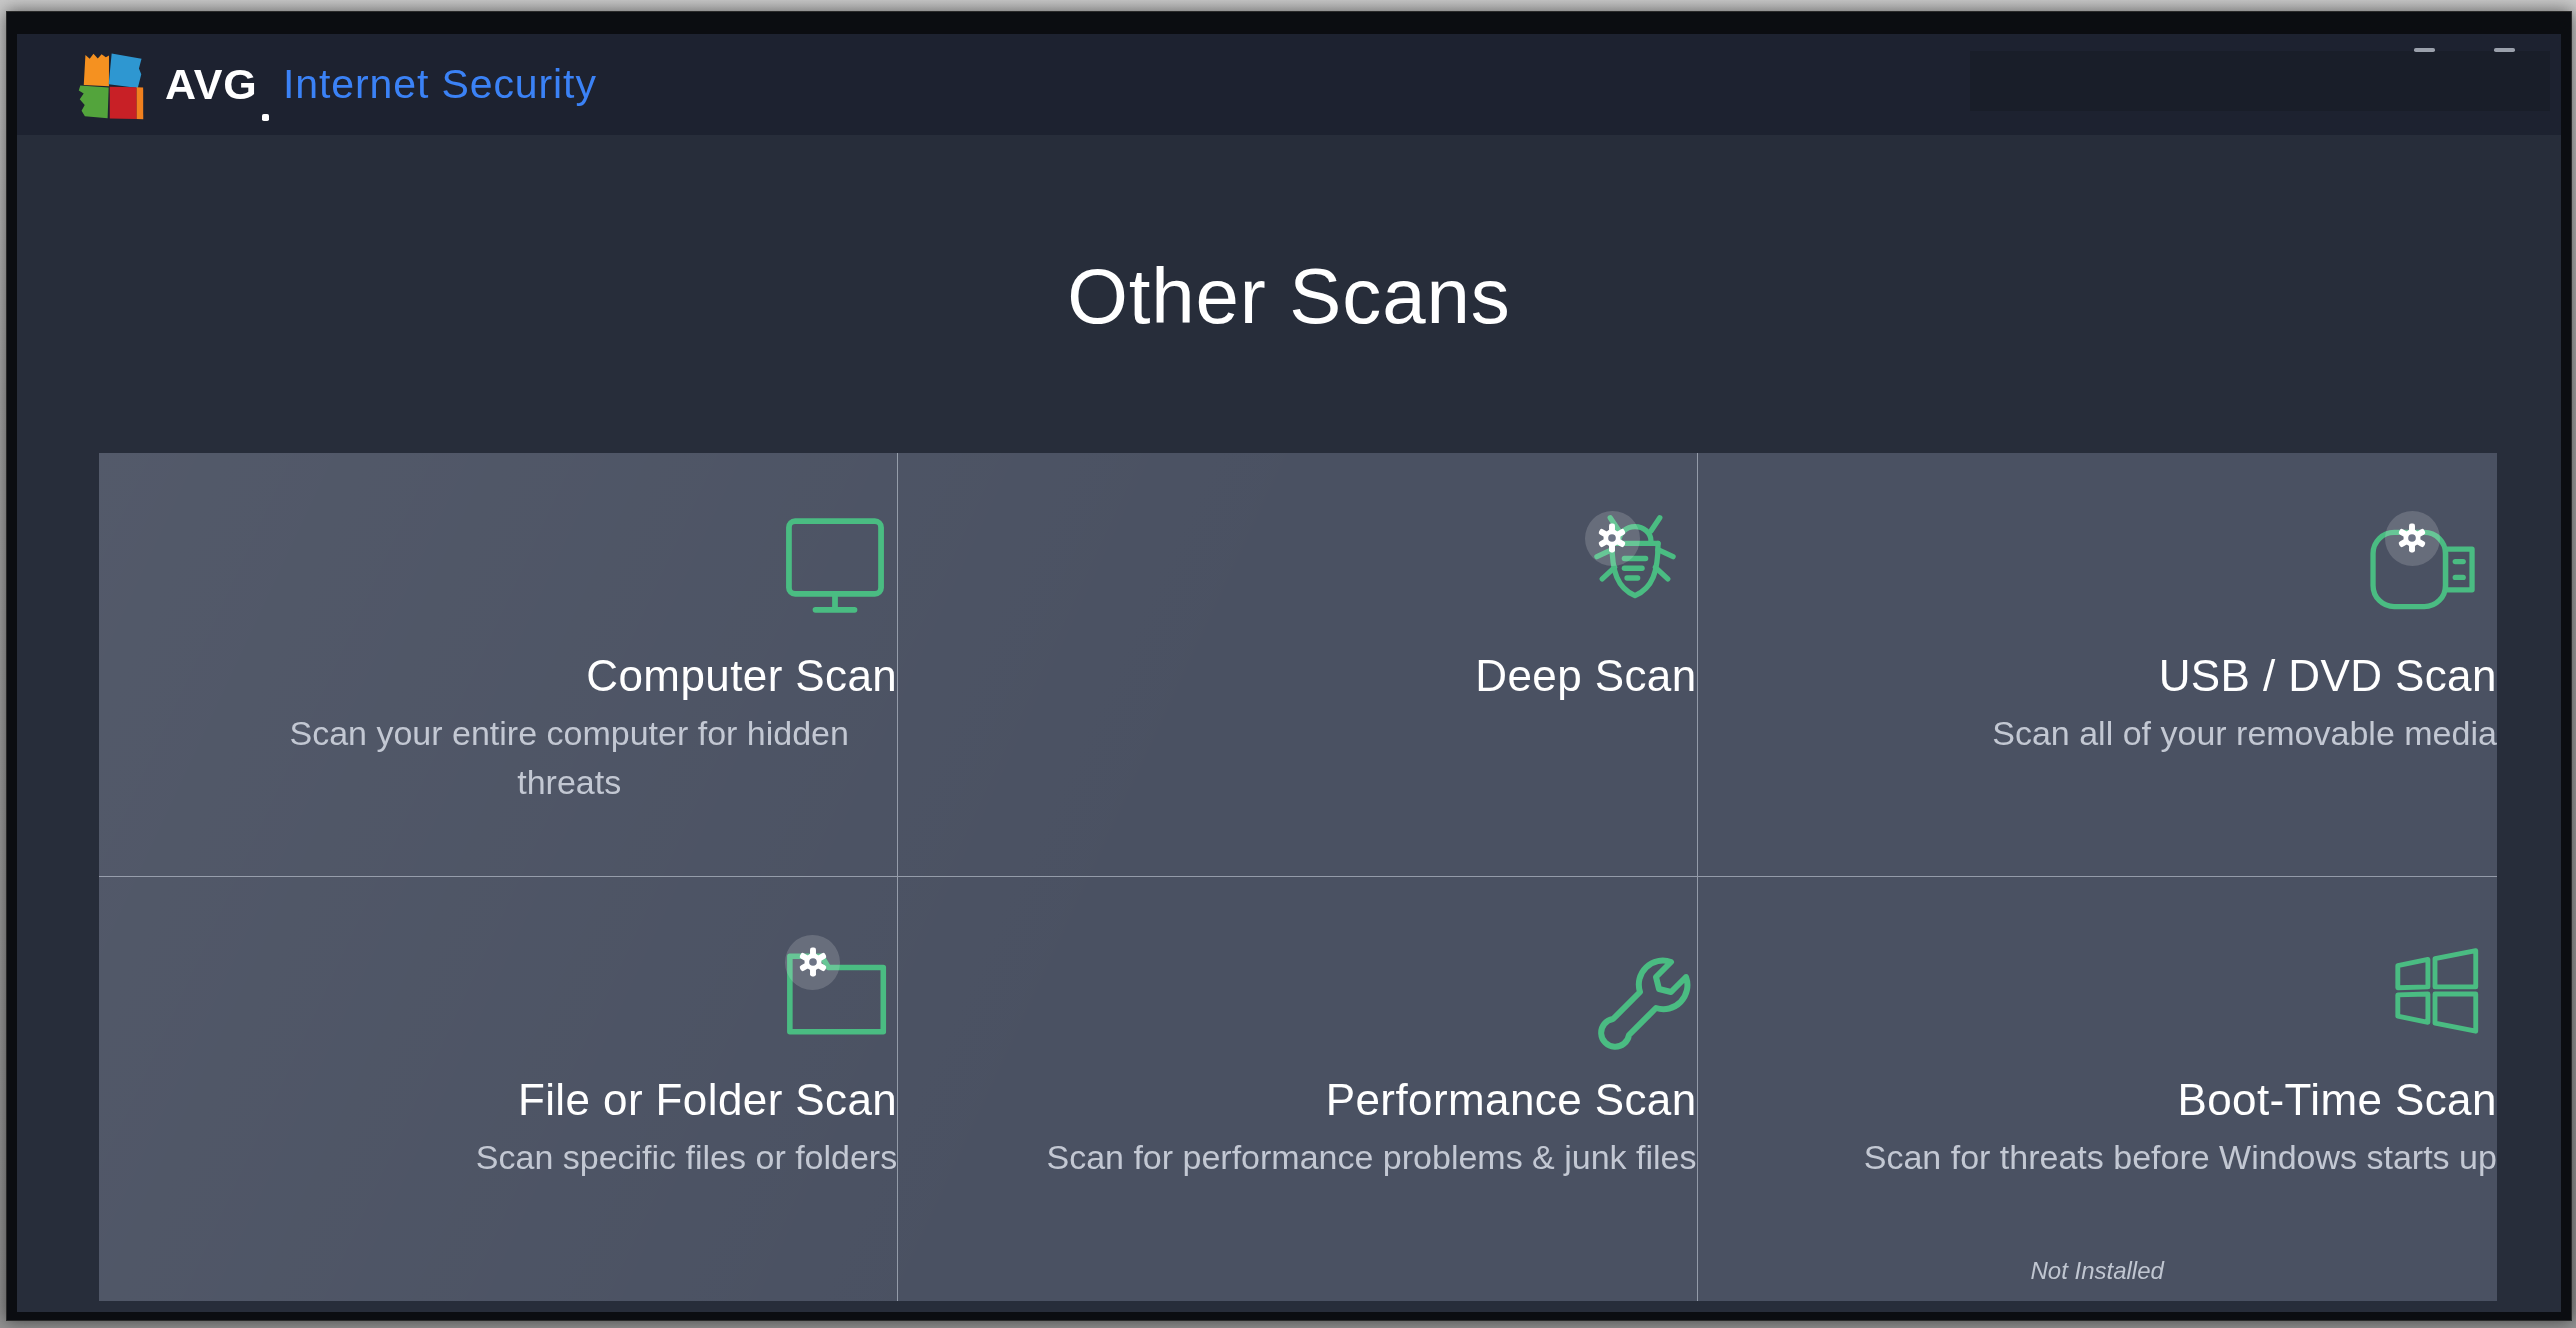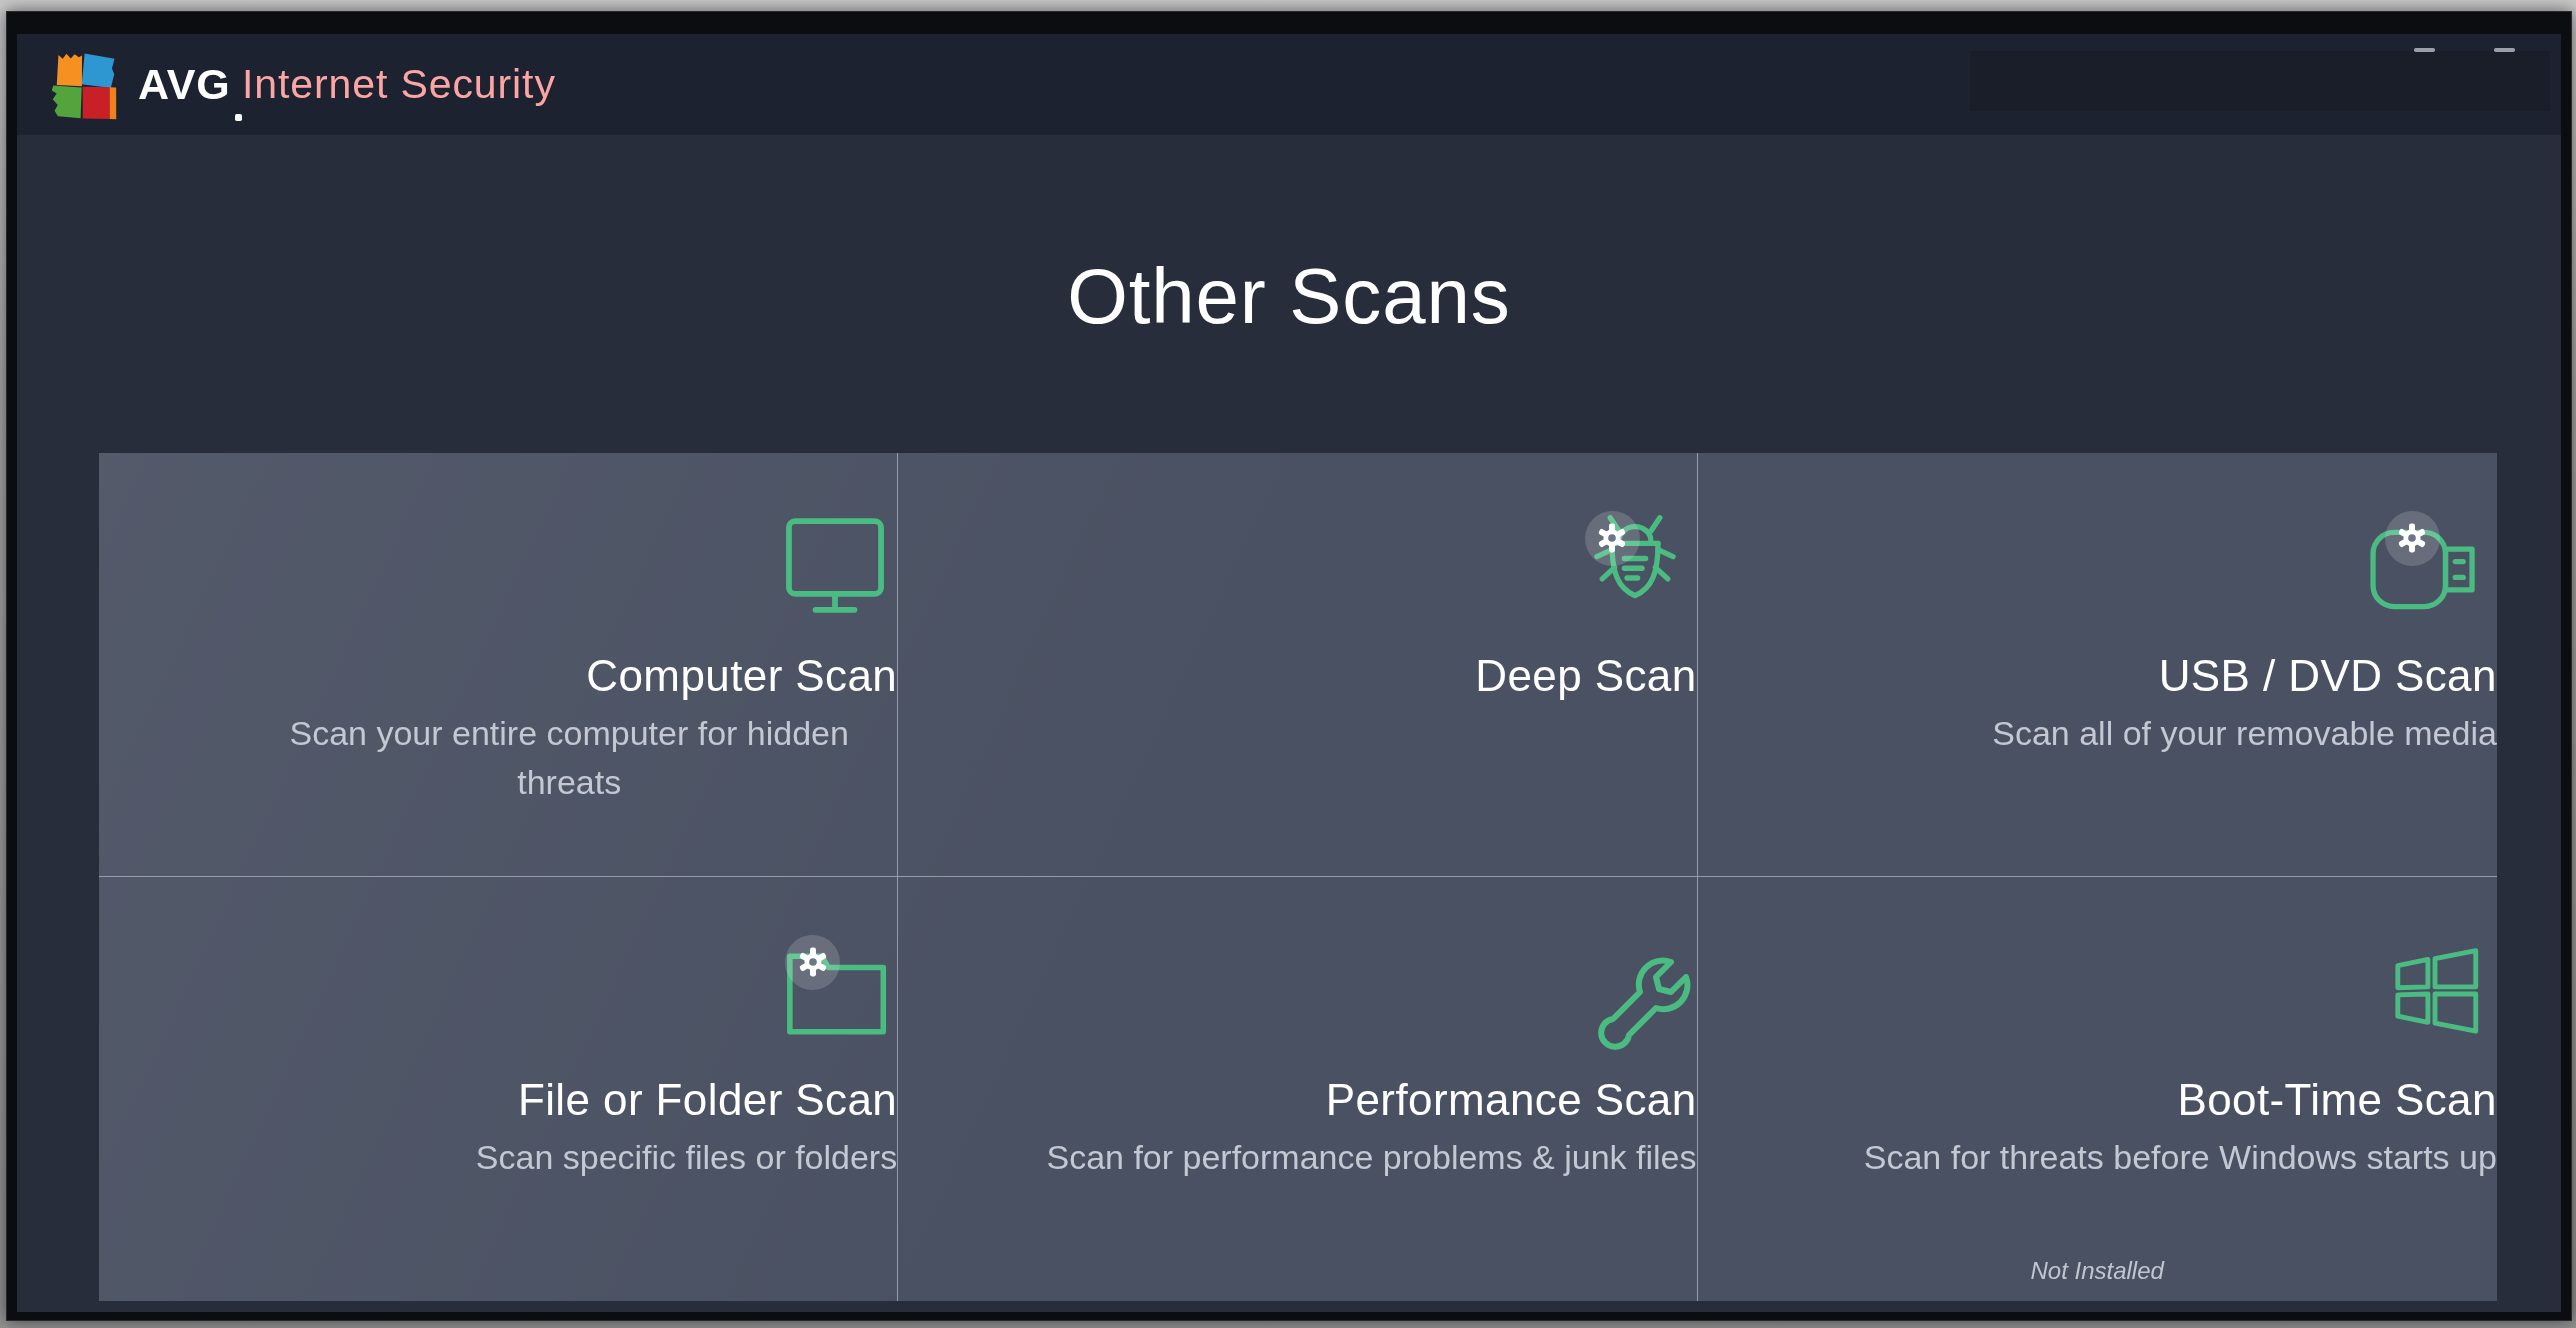--- a/index.html
+++ b/index.html
@@ -25,26 +25,26 @@
     border:0.9px solid #2a2a2a;
     box-shadow:0 0 16px rgba(0,0,0,.55);
   }
   .window-inner{
     position:absolute;left:9.7px;top:22px;right:9.7px;bottom:8px;
     background:var(--content-bg);
   }
   
   .titlebar{
     position:relative;height:101px;background:var(--titlebar-bg);
-    display:flex;align-items:center;padding-left:26px;
+    display:flex;align-items:center;padding-left:53px;
   }
   .logo{width:81px;height:81px;flex:0 0 auto;}
   .brand{color:#fff;font-size:43px;font-weight:700;letter-spacing:0.9px;margin-left:14px;}
   .tm-dot{width:7px;height:7px;background:#fff;border-radius:1.8px;align-self:flex-end;margin:0 0 14px 4.4px;}
-  .product{color:#fca5a5;font-size:41px;font-weight:400;letter-spacing:0.9px;}
+  .product{color:#3b82f6;font-size:41px;font-weight:400;letter-spacing:0.9px;margin-left:14px;}
   .titlebar-overlay{
     position:absolute;top:17px;right:10.6px;width:580px;height:60px;
     background:#191e29;
   }
   .win-dash{position:absolute;top:-2.7px;width:21px;height:4.4px;background:#9aa0ab;border-radius:1.8px;}
   .win-dash.d1{right:115px;}
   .win-dash.d2{right:35px;}
   
   .content{position:relative;height:calc(100% - 101px);padding-left:12px;}
   .page-title{

